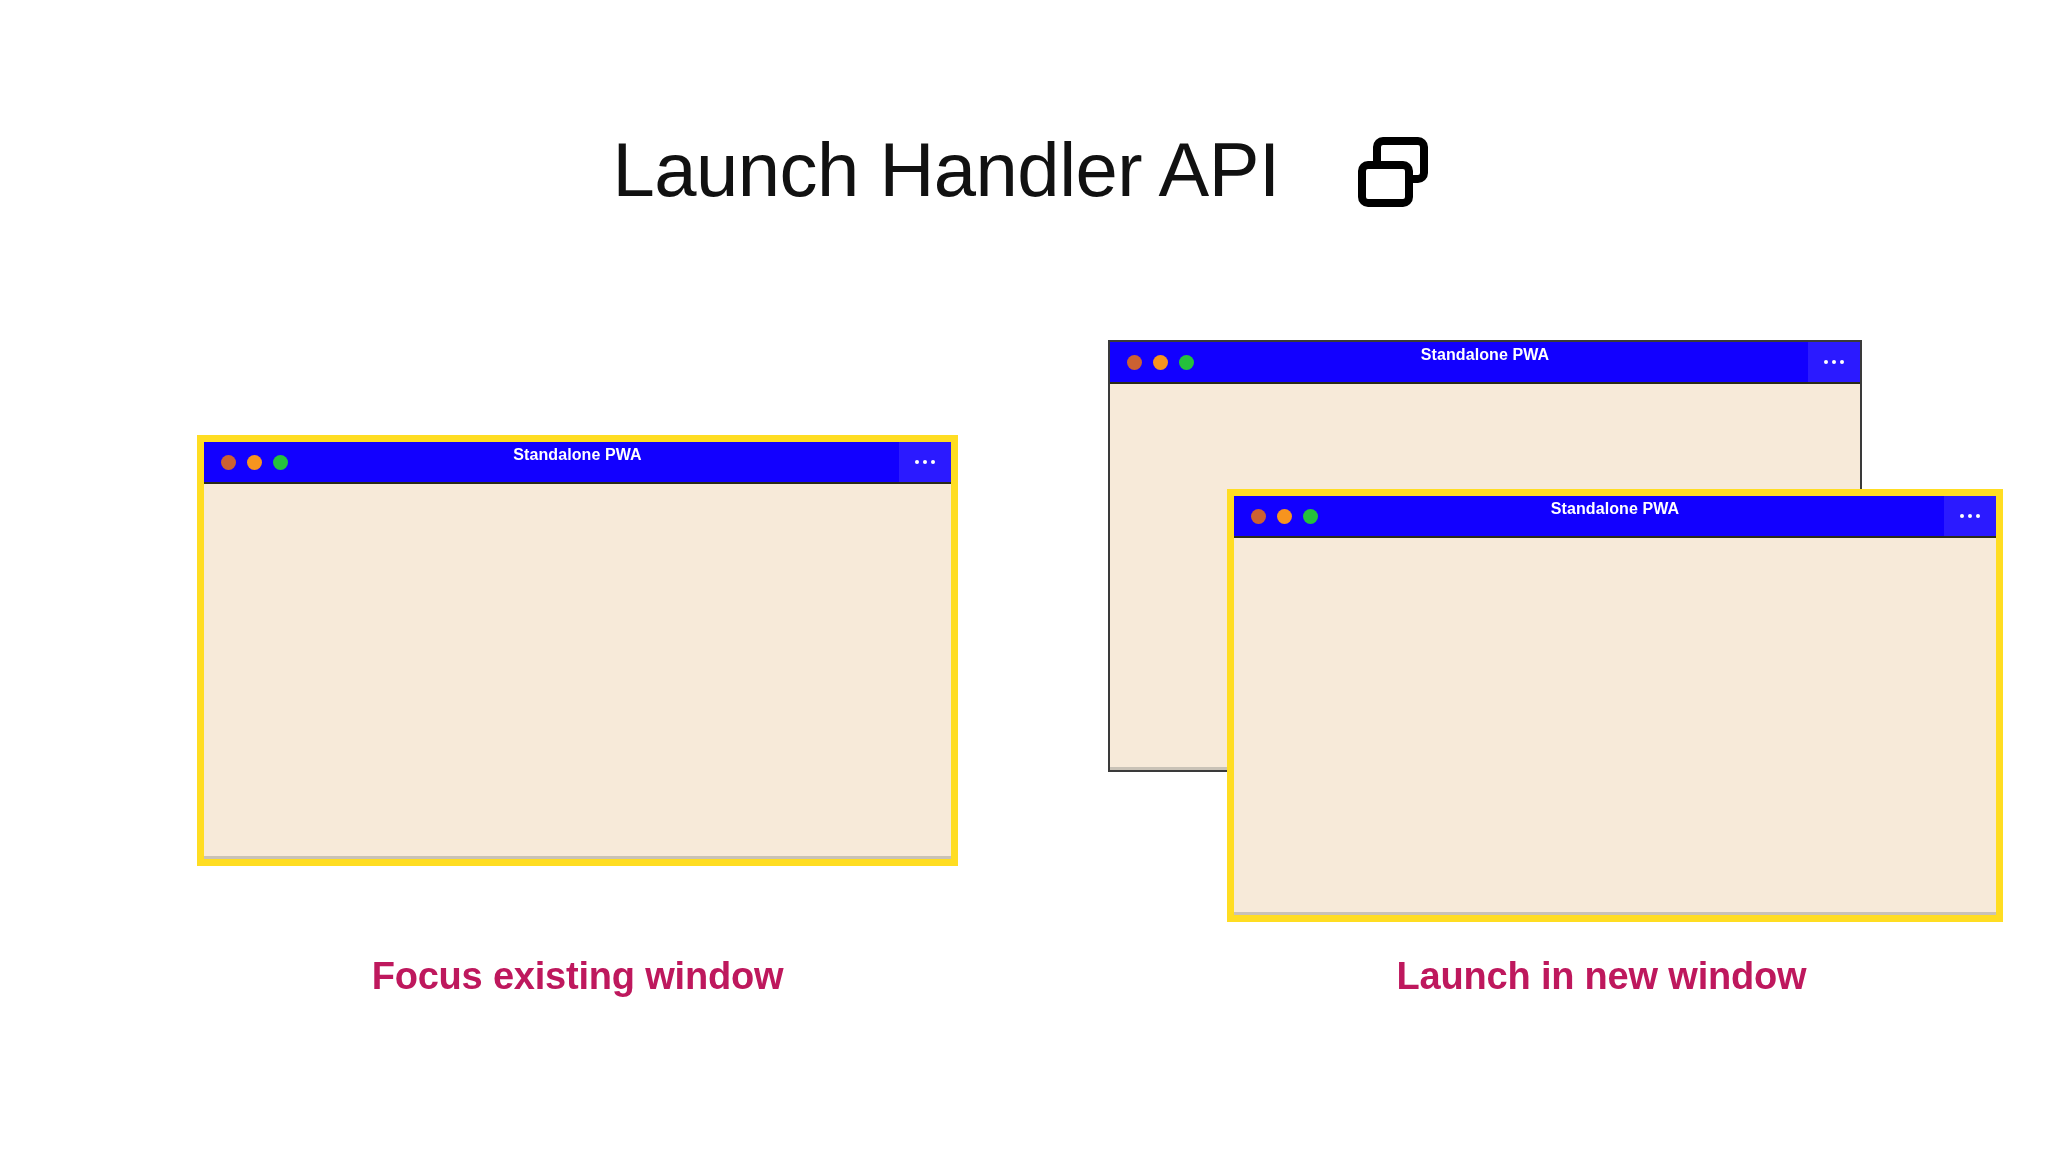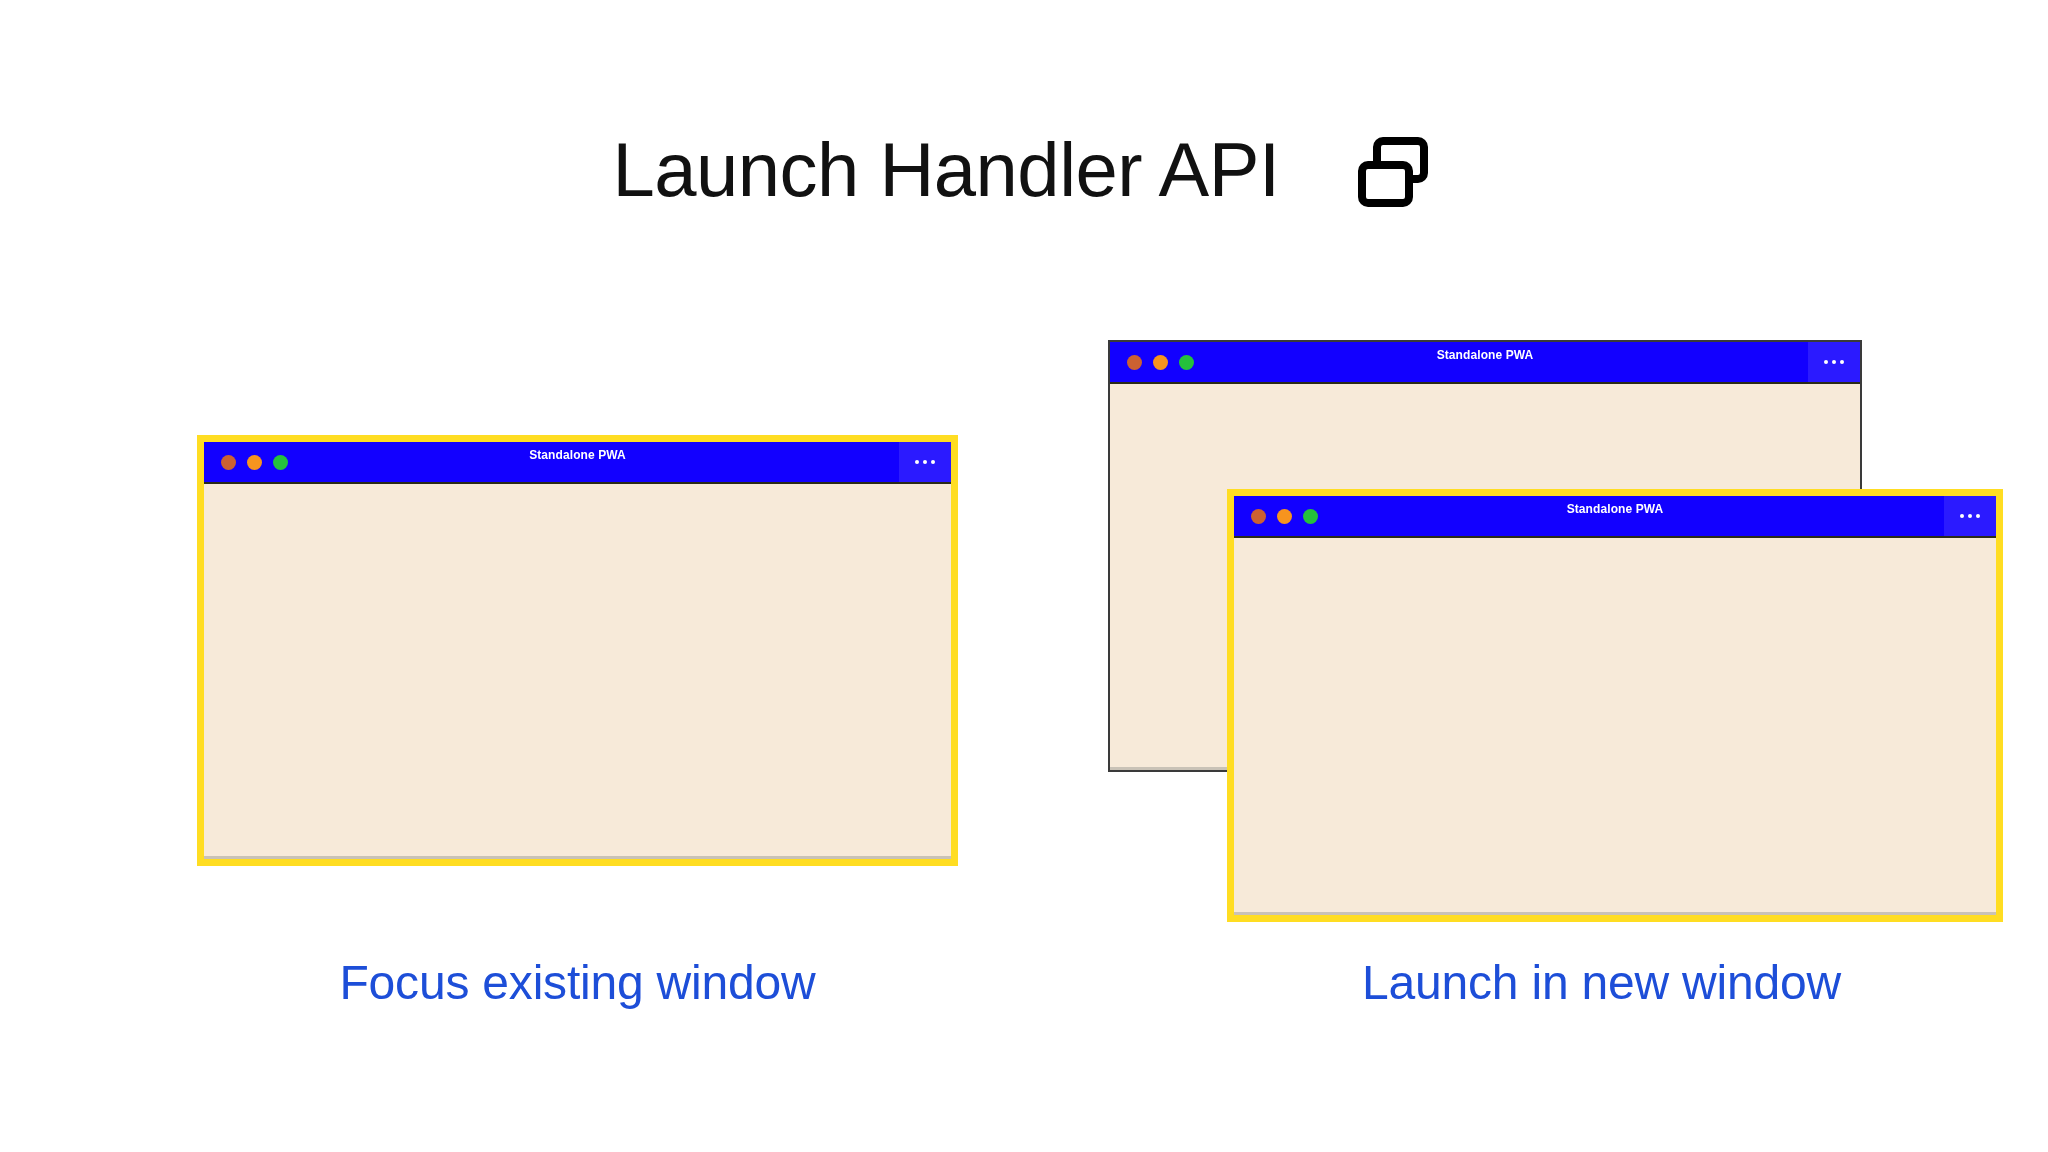--- a/index.html
+++ b/index.html
@@ -97,21 +97,21 @@
     position: absolute;
     left: 0;
     right: 0;
     top: 0;
     bottom: 0;
     display: flex;
     align-items: center;
     justify-content: center;
     color: #ffffff;
     font-family: "Liberation Sans", sans-serif;
-    font-size: 12px;
+    font-size: 16px;
     font-weight: 700;
     letter-spacing: 0.1px;
     pointer-events: none;
     padding-bottom: 14px;
   }
   .menu-button {
     position: absolute;
     right: 0;
     top: 0;
     bottom: 0;
@@ -154,23 +154,23 @@
     left: 1227px;
     top: 489px;
     width: 776px;
     height: 433px;
   }
 
   
   .caption {
     position: absolute;
     font-family: "Liberation Sans", sans-serif;
-    font-size: 48px;
-    font-weight: 400;
-    color: #1d4ed8;
+    font-size: 38px;
+    font-weight: 700;
+    color: #be185d;
     letter-spacing: -0.2px;
     white-space: nowrap;
     text-align: center;
   }
   #caption-focus {
     left: 197px;
     width: 761px;
     top: 955px;
   }
   #caption-new {

